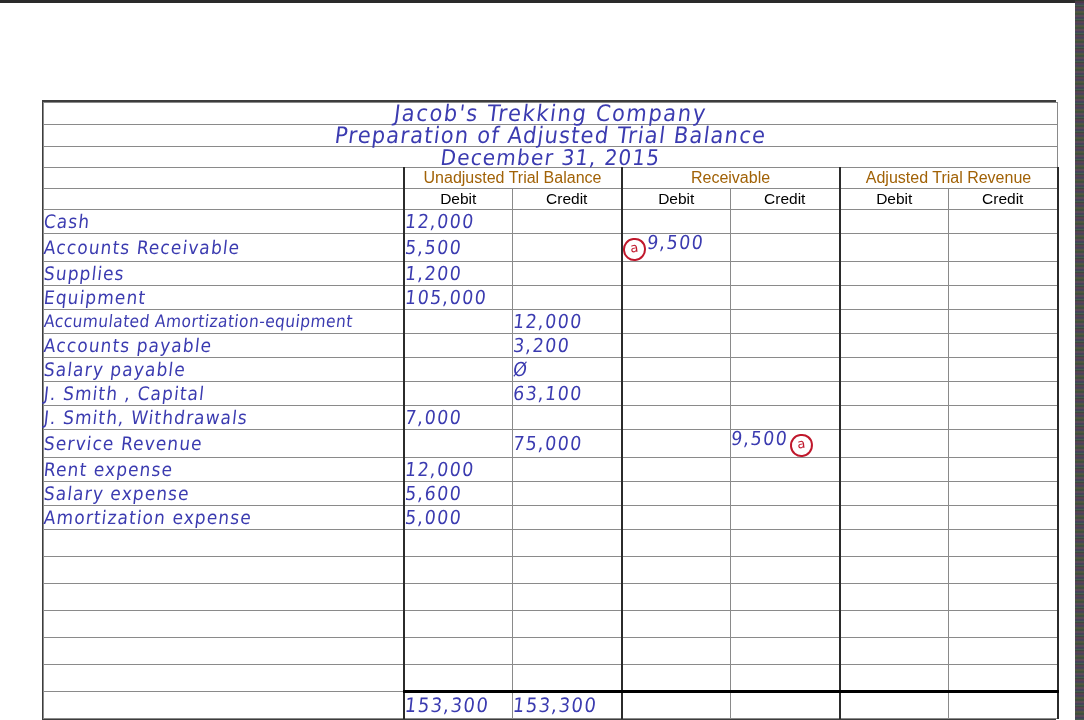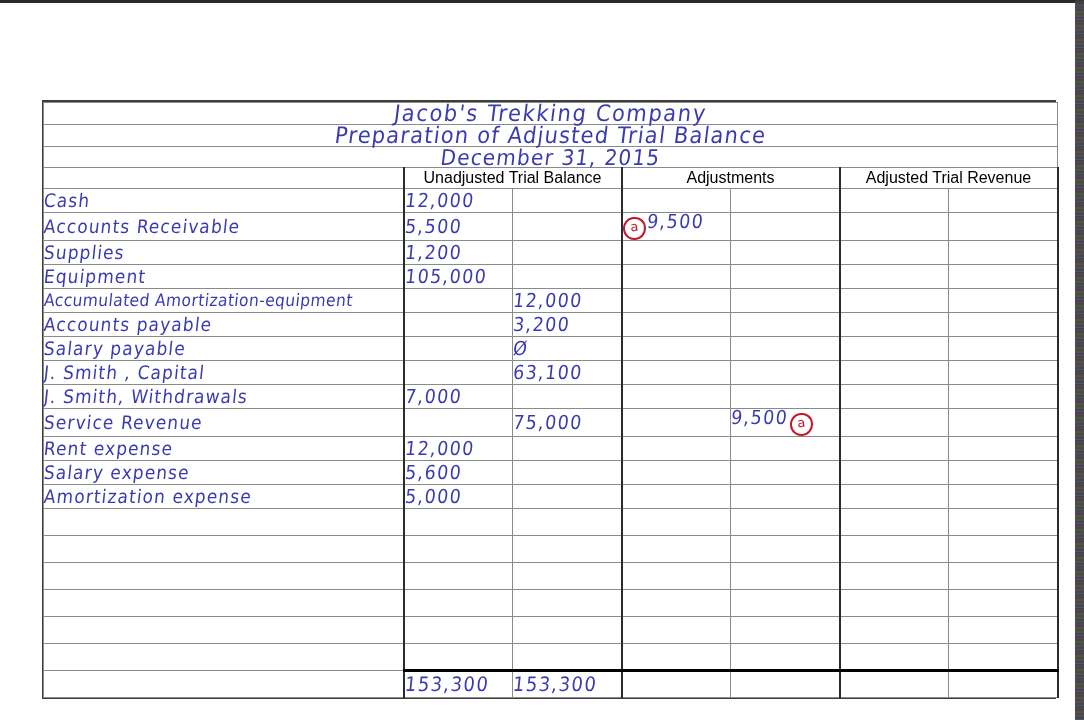--- a/index.html
+++ b/index.html
@@ -85,21 +85,21 @@
     line-height: 1;
   }
   .hand-title.t1 { font-size: 21px; }
   .hand-title.t2 { font-size: 21px; letter-spacing: 1.2px; }
   .hand-title.t3 { font-size: 20px; letter-spacing: 1.2px; }
 
   
   .hdr {
     text-align: center;
     font-size: 16px;
-    color: #000000;
+    color: #a16207;
     font-family: "Liberation Sans", sans-serif;
     height: 25px;
   }
   .hdr-sub {
     text-align: center;
     font-size: 15.5px;
     color: #000;
     height: 24px;
   }
 
@@ -177,22 +177,31 @@
           </td>
         </tr>
         <tr class="title-row">
           <td colspan="7">
             <div class="hand-title t3">December 31, 2015</div>
           </td>
         </tr>
         <tr>
           <td></td>
           <td colspan="2" class="hdr grp-left">Unadjusted Trial Balance</td>
-          <td colspan="2" class="hdr grp-left">Adjustments</td>
+          <td colspan="2" class="hdr grp-left">Receivable</td>
           <td colspan="2" class="hdr grp-left grp-right">Adjusted Trial Revenue</td>
+        </tr>
+        <tr>
+          <td></td>
+          <td class="hdr-sub grp-left">Debit</td>
+          <td class="hdr-sub">Credit</td>
+          <td class="hdr-sub grp-left">Debit</td>
+          <td class="hdr-sub">Credit</td>
+          <td class="hdr-sub grp-left">Debit</td>
+          <td class="hdr-sub grp-right">Credit</td>
         </tr>
         <tr class="data">
           <td class="acct"><span class="hand">Cash</span></td>
           <td class="num grp-left"><span class="hand">12,000</span></td>
           <td class="num"></td>
           <td class="num grp-left"></td>
           <td class="num"></td>
           <td class="num grp-left"></td>
           <td class="num grp-right"></td>
         </tr>

